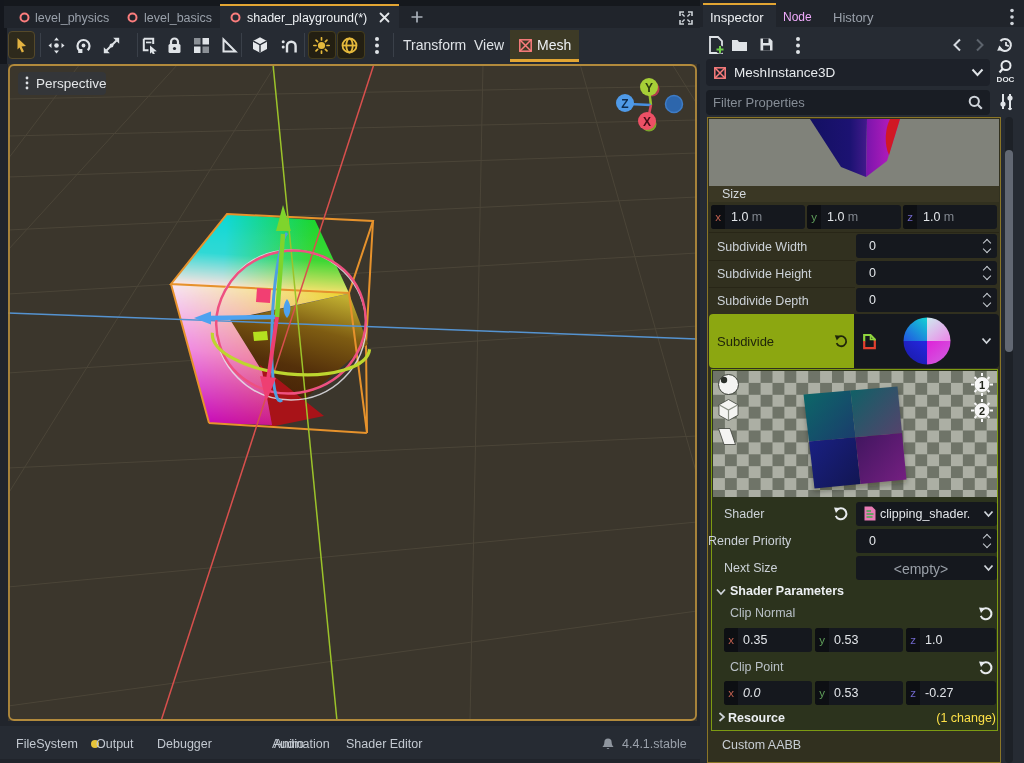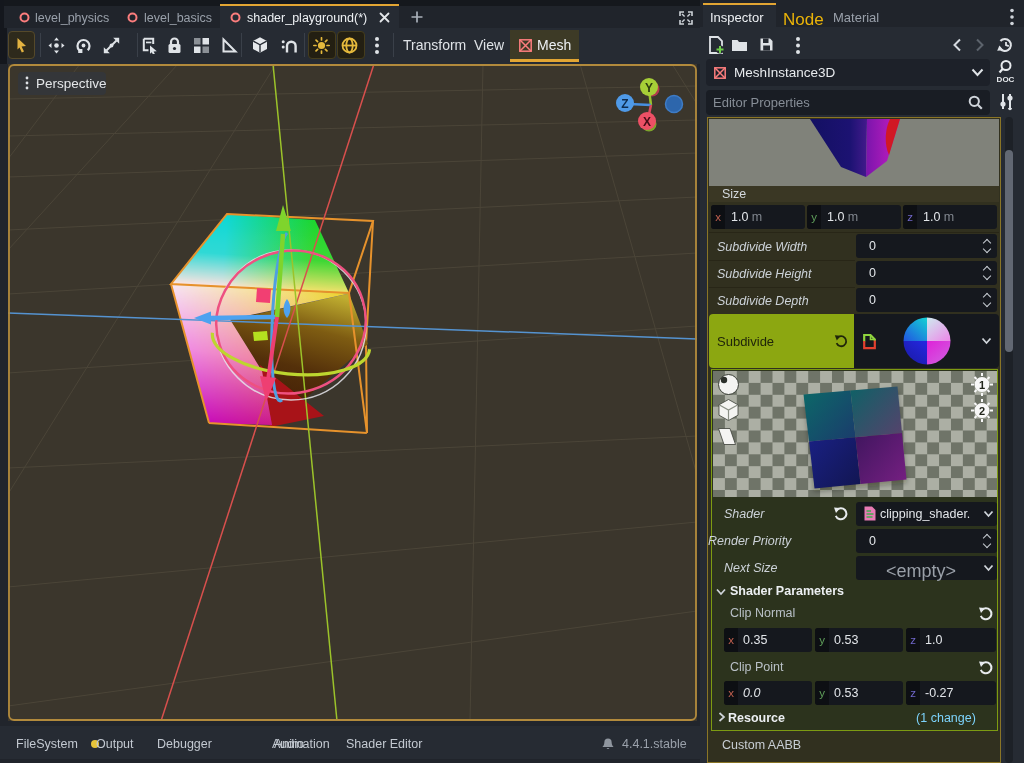--- a/index.html
+++ b/index.html
@@ -7,21 +7,21 @@
   #app { position:relative; width:1024px; height:763px; background:#21252c; overflow:hidden;
          font-family:"Liberation Sans", sans-serif; }
   .abs { position:absolute; }
   .txt { color:#c3c9d1; font-size:12.5px; }
   .vbox { height:24px; background:#15181e; border-radius:3px; }
   .chipx,.chipy,.chipz { width:14px; height:24px; font-size:11.5px; text-align:center; line-height:24px;
       background:#0d0f13; border-radius:3px 0 0 3px; }
   .chipx { color:#c2604f; } .chipy { color:#5f9e5a; } .chipz { color:#6f66c8; }
   .val { color:#e3e6ea; font-size:12.5px; }
   .unit { color:#80868e; }
-  .lbl { color:#ccd2d8; font-size:12.5px;font-style:italic; }
+  .lbl { color:#ccd2d8; font-size:12.5px; }
   .spin { width:12px; height:24px; }
   .spin:before { content:""; position:absolute; left:2px; top:6px; width:5px; height:5px;
       border-left:1.7px solid #c8cdd3; border-top:1.7px solid #c8cdd3; transform:rotate(45deg); }
   .spin:after { content:""; position:absolute; left:2px; bottom:6px; width:5px; height:5px;
       border-right:1.7px solid #c8cdd3; border-bottom:1.7px solid #c8cdd3; transform:rotate(45deg); }
 </style>
 </head>
 <body>
 <div id="app">
 
@@ -291,22 +291,22 @@
     </svg>
     <div class="abs" style="left:622px;top:11px;color:#9aa1ab;font-size:12.5px;">4.4.1.stable</div>
   </div>
 
   <div class="abs" id="rightpanel" style="left:700px;top:0;width:324px;height:763px;background:#262b33;">
 
     <div class="abs" style="left:0;top:0;width:324px;height:27px;background:#20242b;"></div>
     <div class="abs" style="left:3px;top:3px;width:73px;height:24px;background:#262b33;"></div>
     <div class="abs" style="left:3px;top:3px;width:73px;height:2px;background:#e2a533;"></div>
     <div class="abs" style="left:10px;top:10px;color:#eef1f4;font-size:13px;">Inspector</div>
-    <div class="abs" style="left:83px;top:10px;color:#eab308;font-size:17px;">Node</div>
-    <div class="abs" style="left:133px;top:10px;color:#99a0aa;font-size:13px;">Material</div>
+    <div class="abs" style="left:83px;top:10px;color:#f0abfc;font-size:12px;">Node</div>
+    <div class="abs" style="left:133px;top:10px;color:#99a0aa;font-size:13px;">History</div>
     <svg class="abs" style="left:308px;top:8px;" width="8" height="18">
         <g fill="#cfd4da">
           <circle cx="4" cy="2.5" r="1.8"></circle>
           <circle cx="4" cy="9" r="1.8"></circle>
           <circle cx="4" cy="15.5" r="1.8"></circle>
         </g>
       </svg>
 
     <svg class="abs" style="left:8px;top:36px;" width="16" height="18">
       <path d="M2 1 H10 L14 5 V17 H2 Z" fill="none" stroke="#dfe3e7" stroke-width="1.8"></path>
@@ -351,21 +351,21 @@
     <svg class="abs" style="left:271px;top:68px;" width="13" height="9">
         <path d="M1.5 1.5 L6.5 7 L11.5 1.5" fill="none" stroke="#dfe3e7" stroke-width="2"></path>
       </svg>
     <svg class="abs" style="left:296px;top:59px;" width="19" height="24">
       <circle cx="10" cy="6.5" r="4.5" fill="none" stroke="#e8ebee" stroke-width="2"></circle>
       <path d="M6.8 9.8 L3.5 13.5" stroke="#e8ebee" stroke-width="2.2"></path>
       <text x="9.5" y="22.5" font-size="8" font-weight="bold" fill="#e8ebee" text-anchor="middle" font-family="Liberation Sans">DOC</text>
     </svg>
 
     <div class="abs" style="left:6px;top:90px;width:284px;height:25px;background:#191d24;border-radius:4px;"></div>
-    <div class="abs" style="left:13px;top:95px;color:#868d96;font-size:13px;">Editor Properties</div>
+    <div class="abs" style="left:13px;top:95px;color:#868d96;font-size:13px;">Filter Properties</div>
     <svg class="abs" style="left:268px;top:95px;" width="15" height="15">
       <circle cx="6.3" cy="6.3" r="4.6" fill="none" stroke="#cfd4da" stroke-width="2"></circle>
       <path d="M9.8 9.8 L13.8 13.8" stroke="#cfd4da" stroke-width="2.2"></path>
     </svg>
     <svg class="abs" style="left:299px;top:92px;" width="15" height="19">
       <g stroke="#dfe3e7" stroke-width="2">
           <path d="M4 2 V17 M11 2 V17"></path>
         </g>
       <circle cx="4" cy="12" r="2.6" fill="#dfe3e7"></circle>
       <circle cx="11" cy="6" r="2.6" fill="#dfe3e7"></circle>
@@ -532,21 +532,21 @@
         <path d="M1.5 1.5 L5.5 6 L9.5 1.5" fill="none" stroke="#cfd4da" stroke-width="1.8"></path>
       </svg>
 
     <div class="abs lbl" style="left:8px;top:534px;">Render Priority</div>
     <div class="abs vbox" style="left:156px;top:529px;width:141px;"></div>
     <div class="abs val" style="left:169px;top:534px;">0</div>
     <div class="abs spin" style="left:282px;top:529px;"></div>
 
     <div class="abs lbl" style="left:24px;top:561px;">Next Size</div>
     <div class="abs vbox" style="left:156px;top:556px;width:141px;"></div>
-    <div class="abs" style="left:156px;top:561px;width:130px;text-align:center;color:#9aa0a8;font-size:18px;">&lt;empty&gt;</div>
+    <div class="abs" style="left:156px;top:561px;width:130px;text-align:center;color:#9aa0a8;font-size:14px;">&lt;empty&gt;</div>
     <svg class="abs" style="left:283px;top:564px;" width="11" height="8">
         <path d="M1.5 1.5 L5.5 6 L9.5 1.5" fill="none" stroke="#cfd4da" stroke-width="1.8"></path>
       </svg>
 
     <svg class="abs" style="left:16px;top:588px;" width="10" height="8">
         <path d="M1 1.5 L5 6 L9 1.5" fill="none" stroke="#cfd4da" stroke-width="1.7"></path>
       </svg>
     <div class="abs" style="left:30px;top:584px;color:#eceff2;font-size:12.5px;font-weight:bold;">Shader Parameters</div>
     <div class="abs" style="left:30px;top:606px;color:#b9c0c7;font-size:12.5px;">Clip Normal</div>
     <svg class="abs" style="left:278px;top:606px;" width="16" height="15">
@@ -574,20 +574,20 @@
     <div class="abs chipy" style="left:115px;top:681px;">y</div>
     <div class="abs chipz" style="left:206px;top:681px;">z</div>
     <div class="abs val" style="left:43px;top:686px;font-style:italic;">0.0</div>
     <div class="abs val" style="left:134px;top:686px;">0.53</div>
     <div class="abs val" style="left:225px;top:686px;">-0.27</div>
 
     <svg class="abs" style="left:18px;top:712px;" width="8" height="10">
         <path d="M1.5 1 L6 5 L1.5 9" fill="none" stroke="#cfd4da" stroke-width="1.7"></path>
       </svg>
     <div class="abs" style="left:28px;top:711px;color:#eceff2;font-size:12.5px;font-weight:bold;">Resource</div>
-    <div class="abs" style="left:196px;top:711px;width:100px;text-align:center;color:#7dd3fc;font-size:12.5px;">(1 change)</div>
+    <div class="abs" style="left:196px;top:711px;width:100px;text-align:right;color:#fde047;font-size:12.5px;">(1 change)</div>
 
     <div class="abs" style="left:22px;top:738px;color:#c8ced4;font-size:12.5px;">Custom AABB</div>
 
     <div class="abs" style="left:305px;top:117px;width:8px;height:646px;background:#1d2127;border-radius:4px;"></div>
     <div class="abs" style="left:305px;top:150px;width:8px;height:202px;background:#626873;border-radius:4px;"></div>
   </div>
 </div>
 
 </body></html>

